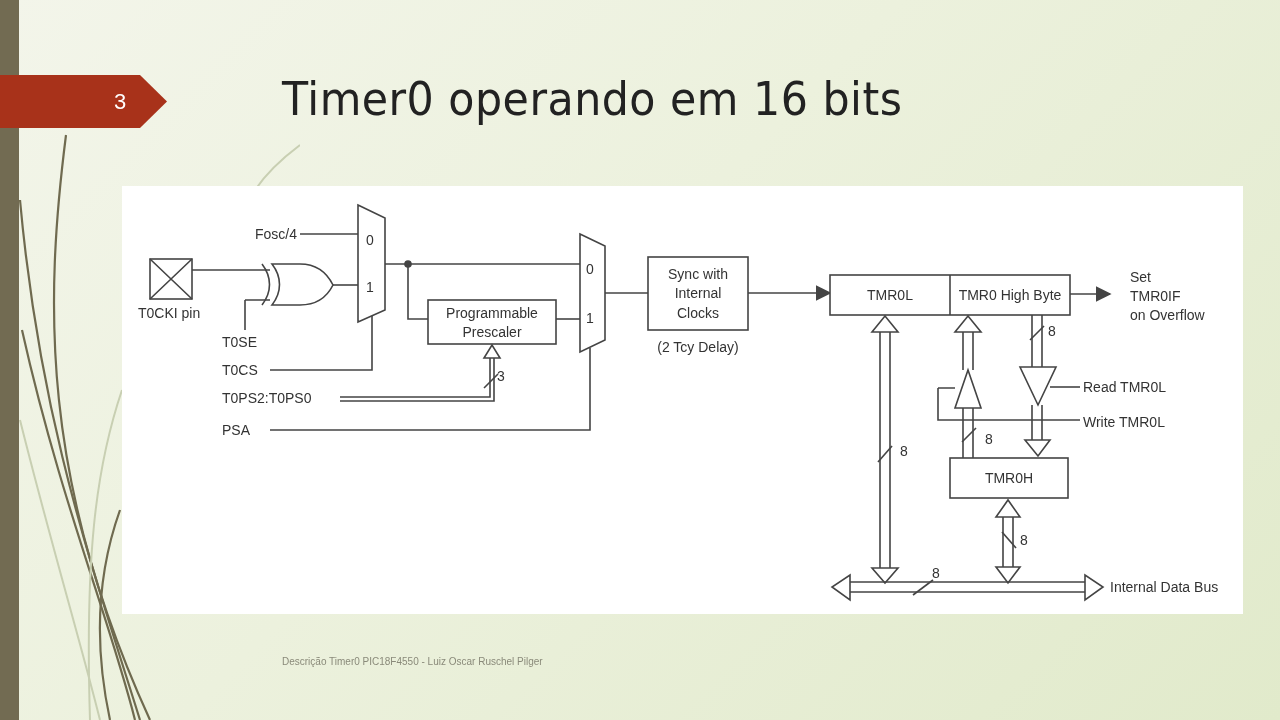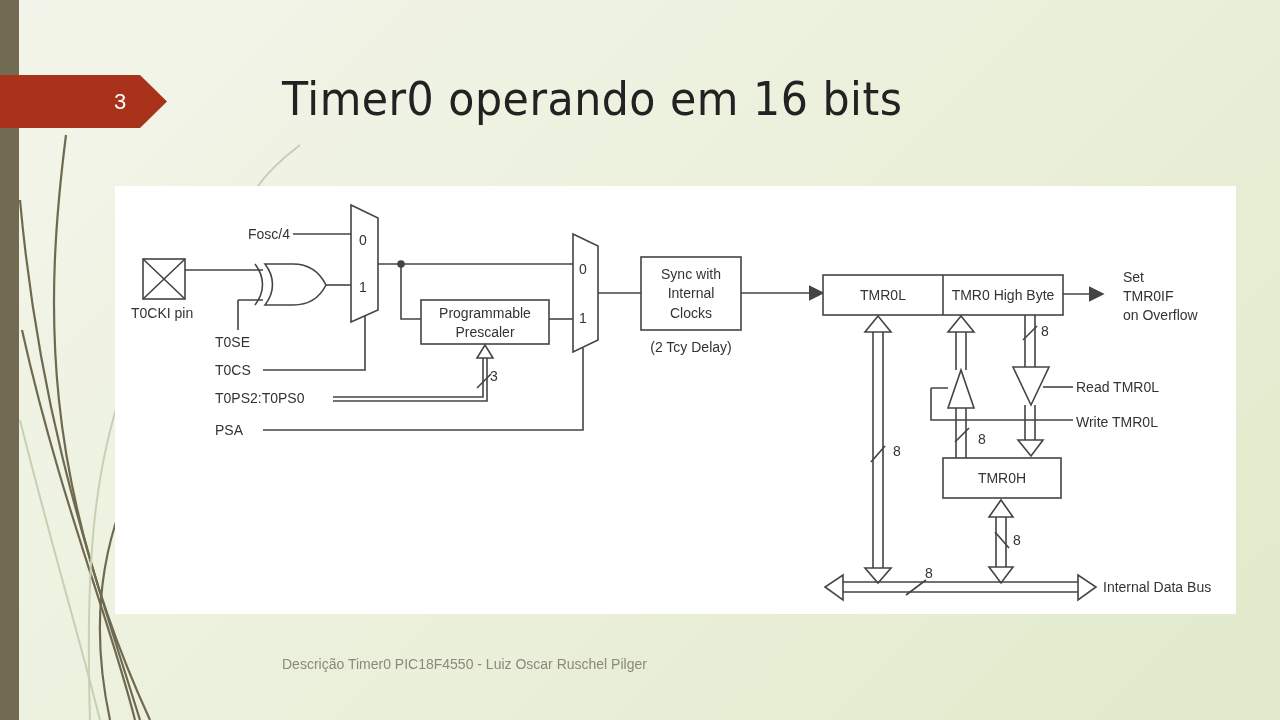--- a/index.html
+++ b/index.html
@@ -7,24 +7,24 @@
     background:linear-gradient(135deg,#f3f5ea 0%,#ecf1dd 45%,#e1eacb 100%);
     font-family:"Liberation Sans",sans-serif;}
   .left-strip{position:absolute;left:0;top:0;width:19px;height:720px;background:#726b52;}
   .deco{position:absolute;left:0;top:0;width:300px;height:720px;}
   .slide-tab{position:absolute;left:0;top:75px;width:167px;height:53px;}
   .slide-num{position:absolute;left:100px;top:75px;width:40px;height:53px;line-height:53px;
     text-align:center;color:#fff;font-size:22px;}
   .title{position:absolute;left:282px;top:72px;font-size:46px;color:#222;
     font-family:"DejaVu Sans",sans-serif;font-weight:normal;letter-spacing:0.5px;
     transform:scaleX(0.93);transform-origin:left;}
-  .figure{position:absolute;left:115px;top:186px;width:1121px;height:428px;background:#fff;}
+  .figure{position:absolute;left:122px;top:186px;width:1121px;height:428px;background:#fff;}
   .figure svg{position:absolute;left:0;top:0;}
   .lbl{font-family:"Liberation Sans",sans-serif;font-size:14px;fill:#333;}
-  .footer{position:absolute;left:282px;top:656px;font-size:14px;color:#8a8a7a;}
+  .footer{position:absolute;left:282px;top:656px;font-size:10px;color:#8a8a7a;}
 </style>
 </head>
 <body>
 
 <div class="left-strip"></div>
 
 <svg class="deco" width="300" height="720" viewBox="0 0 300 720">
   <g fill="none" stroke="#6f6a4f" stroke-width="2.2">
     <path d="M66 135 C 45 300, 40 480, 150 720"></path>
     <path d="M20 200 C 40 420, 90 560, 140 720"></path>

